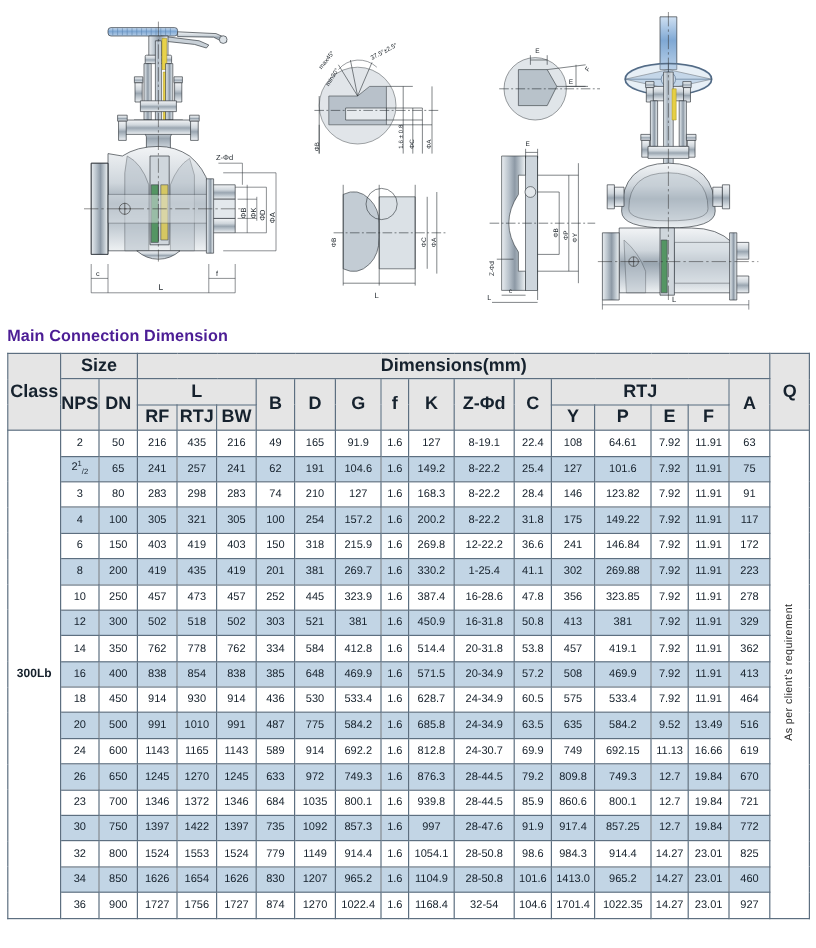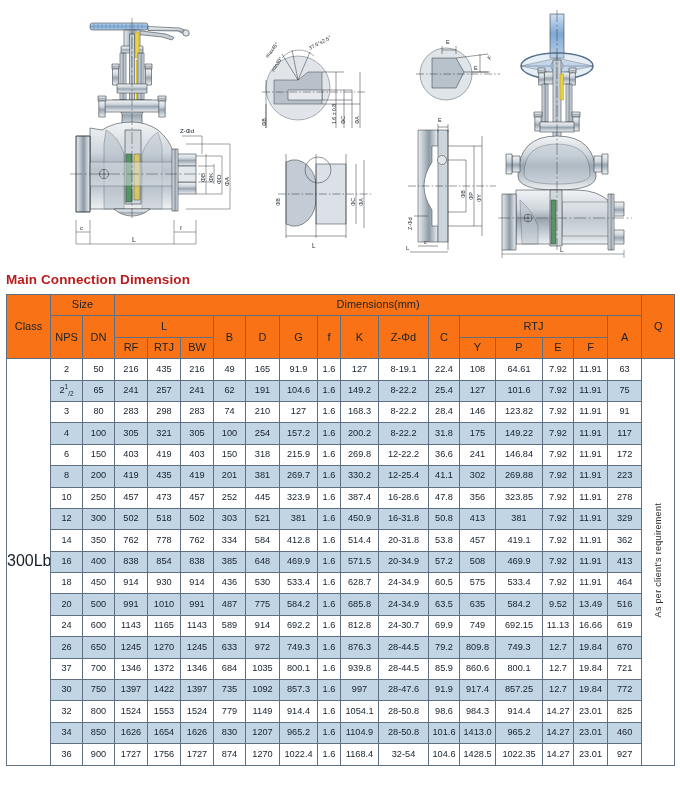--- a/index.html
+++ b/index.html
@@ -14,21 +14,21 @@
 
   
   .drawings{position:relative;width:680px;height:268px;}
   .draw{position:absolute;}
   .draw svg{display:block;}
 
   
   .section-title{
     position:absolute;left:6px;top:272px;
     font-size:13.5px;font-weight:bold;letter-spacing:.1px;
-    color:#b91c1c;
+    color:#4c1d95;
   }
 
   
   .tbl-wrap{position:absolute;left:6px;top:294px;width:668px;}
   table.dim{
     border-collapse:collapse;
     table-layout:fixed;
     width:668px;
     font-size:9.2px;
     color:#15202b;
@@ -38,28 +38,29 @@
     text-align:center;
     vertical-align:middle;
     padding:0;
     height:20.4px;
     line-height:1.05;
     font-weight:normal;
     overflow:hidden;
     white-space:nowrap;
   }
   table.dim thead th{
-    background:#f97316;
-    font-size:11px;
+    background:#e5e5e5;
+    font-size:15px;
     color:#16222e;
+    font-weight:bold;
   }
   table.dim tbody tr.alt td{background:#c2d5e5;}
   table.dim tbody tr td{background:#ffffff;}
   td.class-cell,th.class-cell{background:#bdd0e0;}
-  tbody td.class-cell{background:#ffffff;font-size:16px;}
+  tbody td.class-cell{background:#ffffff;font-size:10px;font-weight:bold;}
   td.q-cell{background:#ffffff;}
   .qtext{
     writing-mode:vertical-rl;
     transform:rotate(180deg);
     font-size:9px;
     letter-spacing:.3px;
     white-space:nowrap;
     color:#2a2a2a;
   }
   .frac{font-size:9.2px;}
@@ -578,21 +579,21 @@
             <td>8</td>
             <td>200</td>
             <td>419</td>
             <td>435</td>
             <td>419</td>
             <td>201</td>
             <td>381</td>
             <td>269.7</td>
             <td>1.6</td>
             <td>330.2</td>
-            <td>12-25.4</td>
+            <td>1-25.4</td>
             <td>41.1</td>
             <td>302</td>
             <td>269.88</td>
             <td>7.92</td>
             <td>11.91</td>
             <td>223</td>
           </tr>
           <tr>
             <td>10</td>
             <td>250</td>
@@ -739,21 +740,21 @@
             <td>876.3</td>
             <td>28-44.5</td>
             <td>79.2</td>
             <td>809.8</td>
             <td>749.3</td>
             <td>12.7</td>
             <td>19.84</td>
             <td>670</td>
           </tr>
           <tr>
-            <td>37</td>
+            <td>23</td>
             <td>700</td>
             <td>1346</td>
             <td>1372</td>
             <td>1346</td>
             <td>684</td>
             <td>1035</td>
             <td>800.1</td>
             <td>1.6</td>
             <td>939.8</td>
             <td>28-44.5</td>
@@ -827,21 +828,21 @@
             <td>1727</td>
             <td>1756</td>
             <td>1727</td>
             <td>874</td>
             <td>1270</td>
             <td>1022.4</td>
             <td>1.6</td>
             <td>1168.4</td>
             <td>32-54</td>
             <td>104.6</td>
-            <td>1428.5</td>
+            <td>1701.4</td>
             <td>1022.35</td>
             <td>14.27</td>
             <td>23.01</td>
             <td>927</td>
           </tr>
         </tbody>
     </table>
   </div>
 
 </div>

